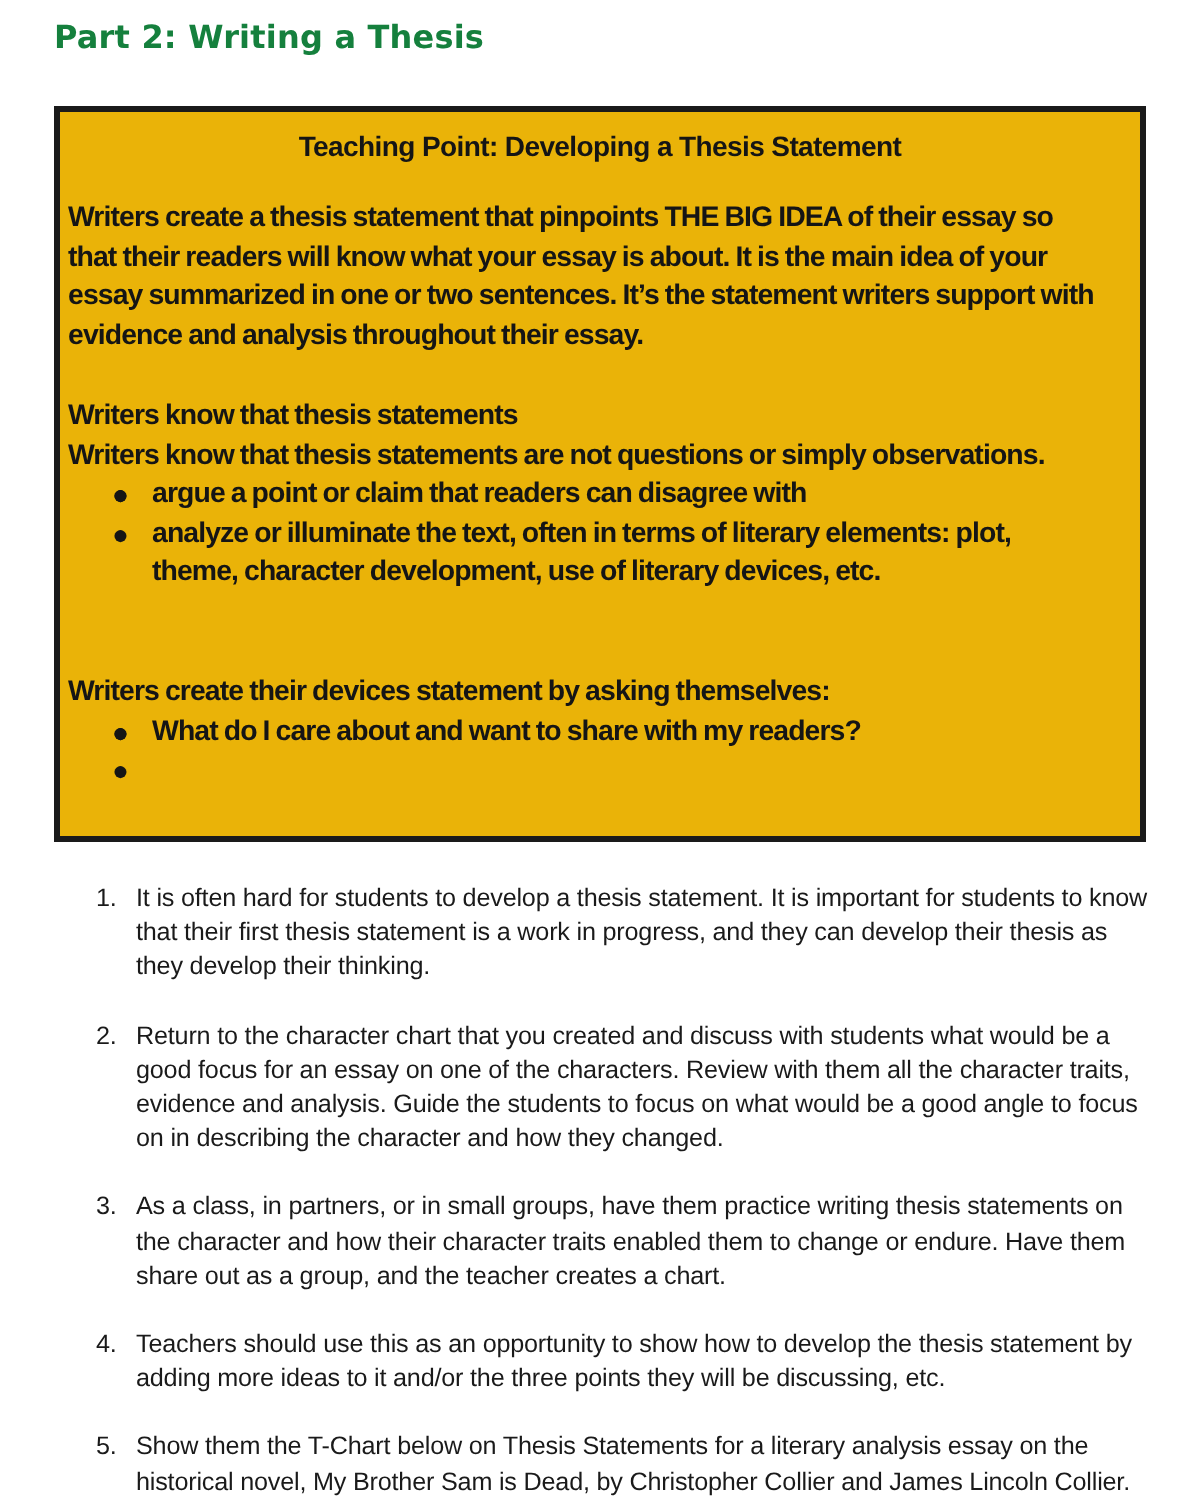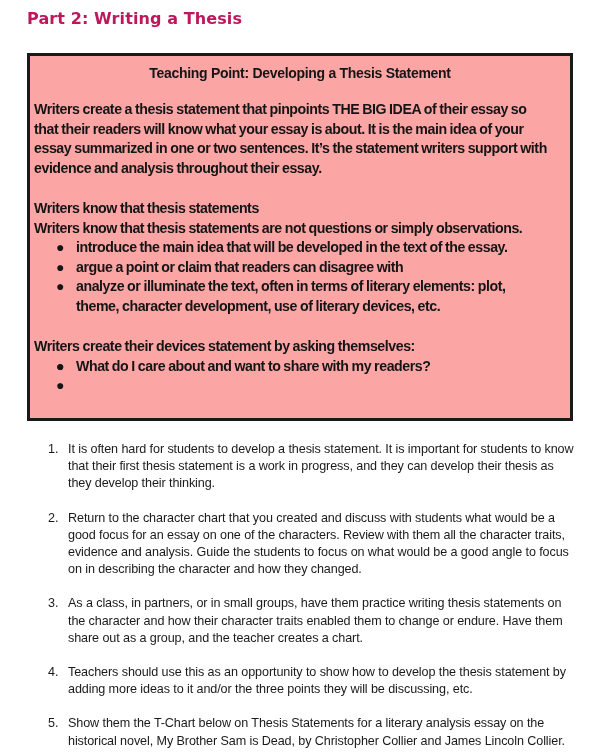--- a/index.html
+++ b/index.html
@@ -13,30 +13,30 @@
     body { position: relative; }
 
     .page-title {
       position: absolute;
       left: 27px;
       top: 9px;
       font-family: "DejaVu Sans", sans-serif;
       font-weight: bold;
       font-size: 16px;
       letter-spacing: 0.1px;
-      color: #be185d;
+      color: #15803d;
     }
 
     .tp-box {
       position: absolute;
       left: 27px;
       top: 53px;
       width: 546px;
       height: 368px;
-      background: #fca5a5;
+      background: #eab308;
       border: 3px solid #1a1a1a;
       font-family: "Liberation Sans", sans-serif;
       font-weight: bold;
       color: #151515;
     }
     .tp-heading {
       position: absolute;
       left: 0;
       right: 0;
       top: 9px;
@@ -104,21 +104,20 @@
   <div class="tp-heading">Teaching Point: Developing a Thesis Statement</div>
 
   <div class="tp-para p1">Writers create a thesis statement that pinpoints THE BIG IDEA of their essay so that their readers will know what your essay is about.  It is the main idea of your essay summarized in one or two sentences.  It’s the statement writers support with evidence  and analysis throughout their essay.</div>
 
   <div class="tp-para p2">
     <div>Writers know that thesis statements</div>
     <div>Writers know that thesis statements are not questions or simply observations.</div>
     <ul class="tp-list">
       <li>
         <span class="bullet">●</span>
-        <span> introduce the main idea that will be developed in the text of the essay.</span>
       </li>
       <li>
         <span class="bullet">●</span>
         <span>argue a point or claim that readers can disagree with</span>
       </li>
       <li>
         <span class="bullet">●</span>
         <span>analyze or illuminate the text, often in terms of literary elements: plot, theme, character development, use of literary devices, etc.</span>
       </li>
     </ul>

